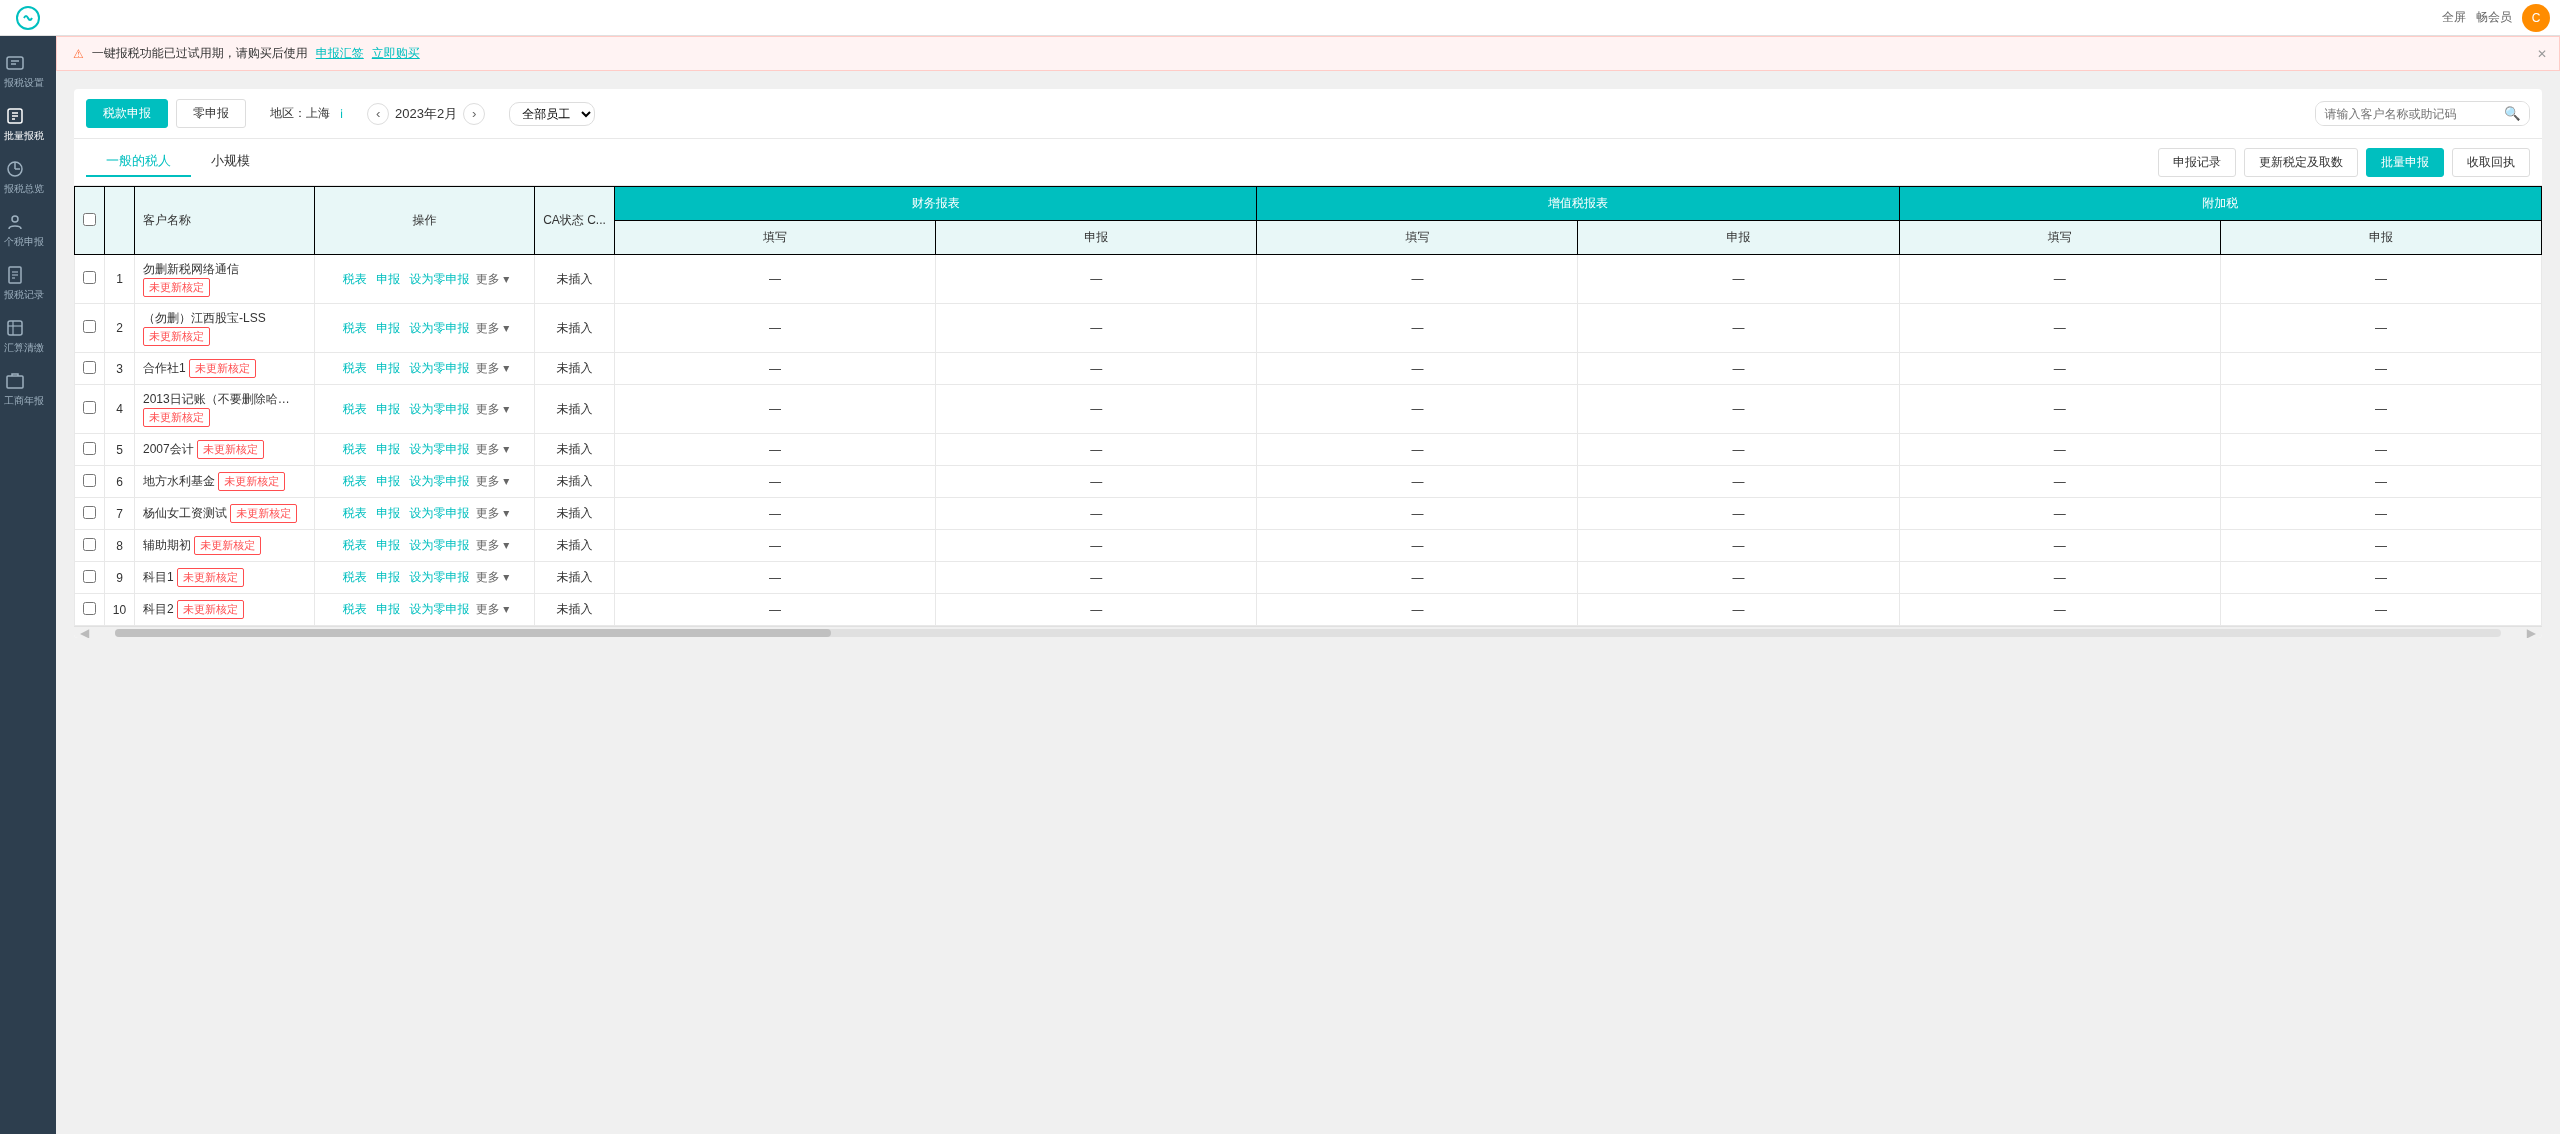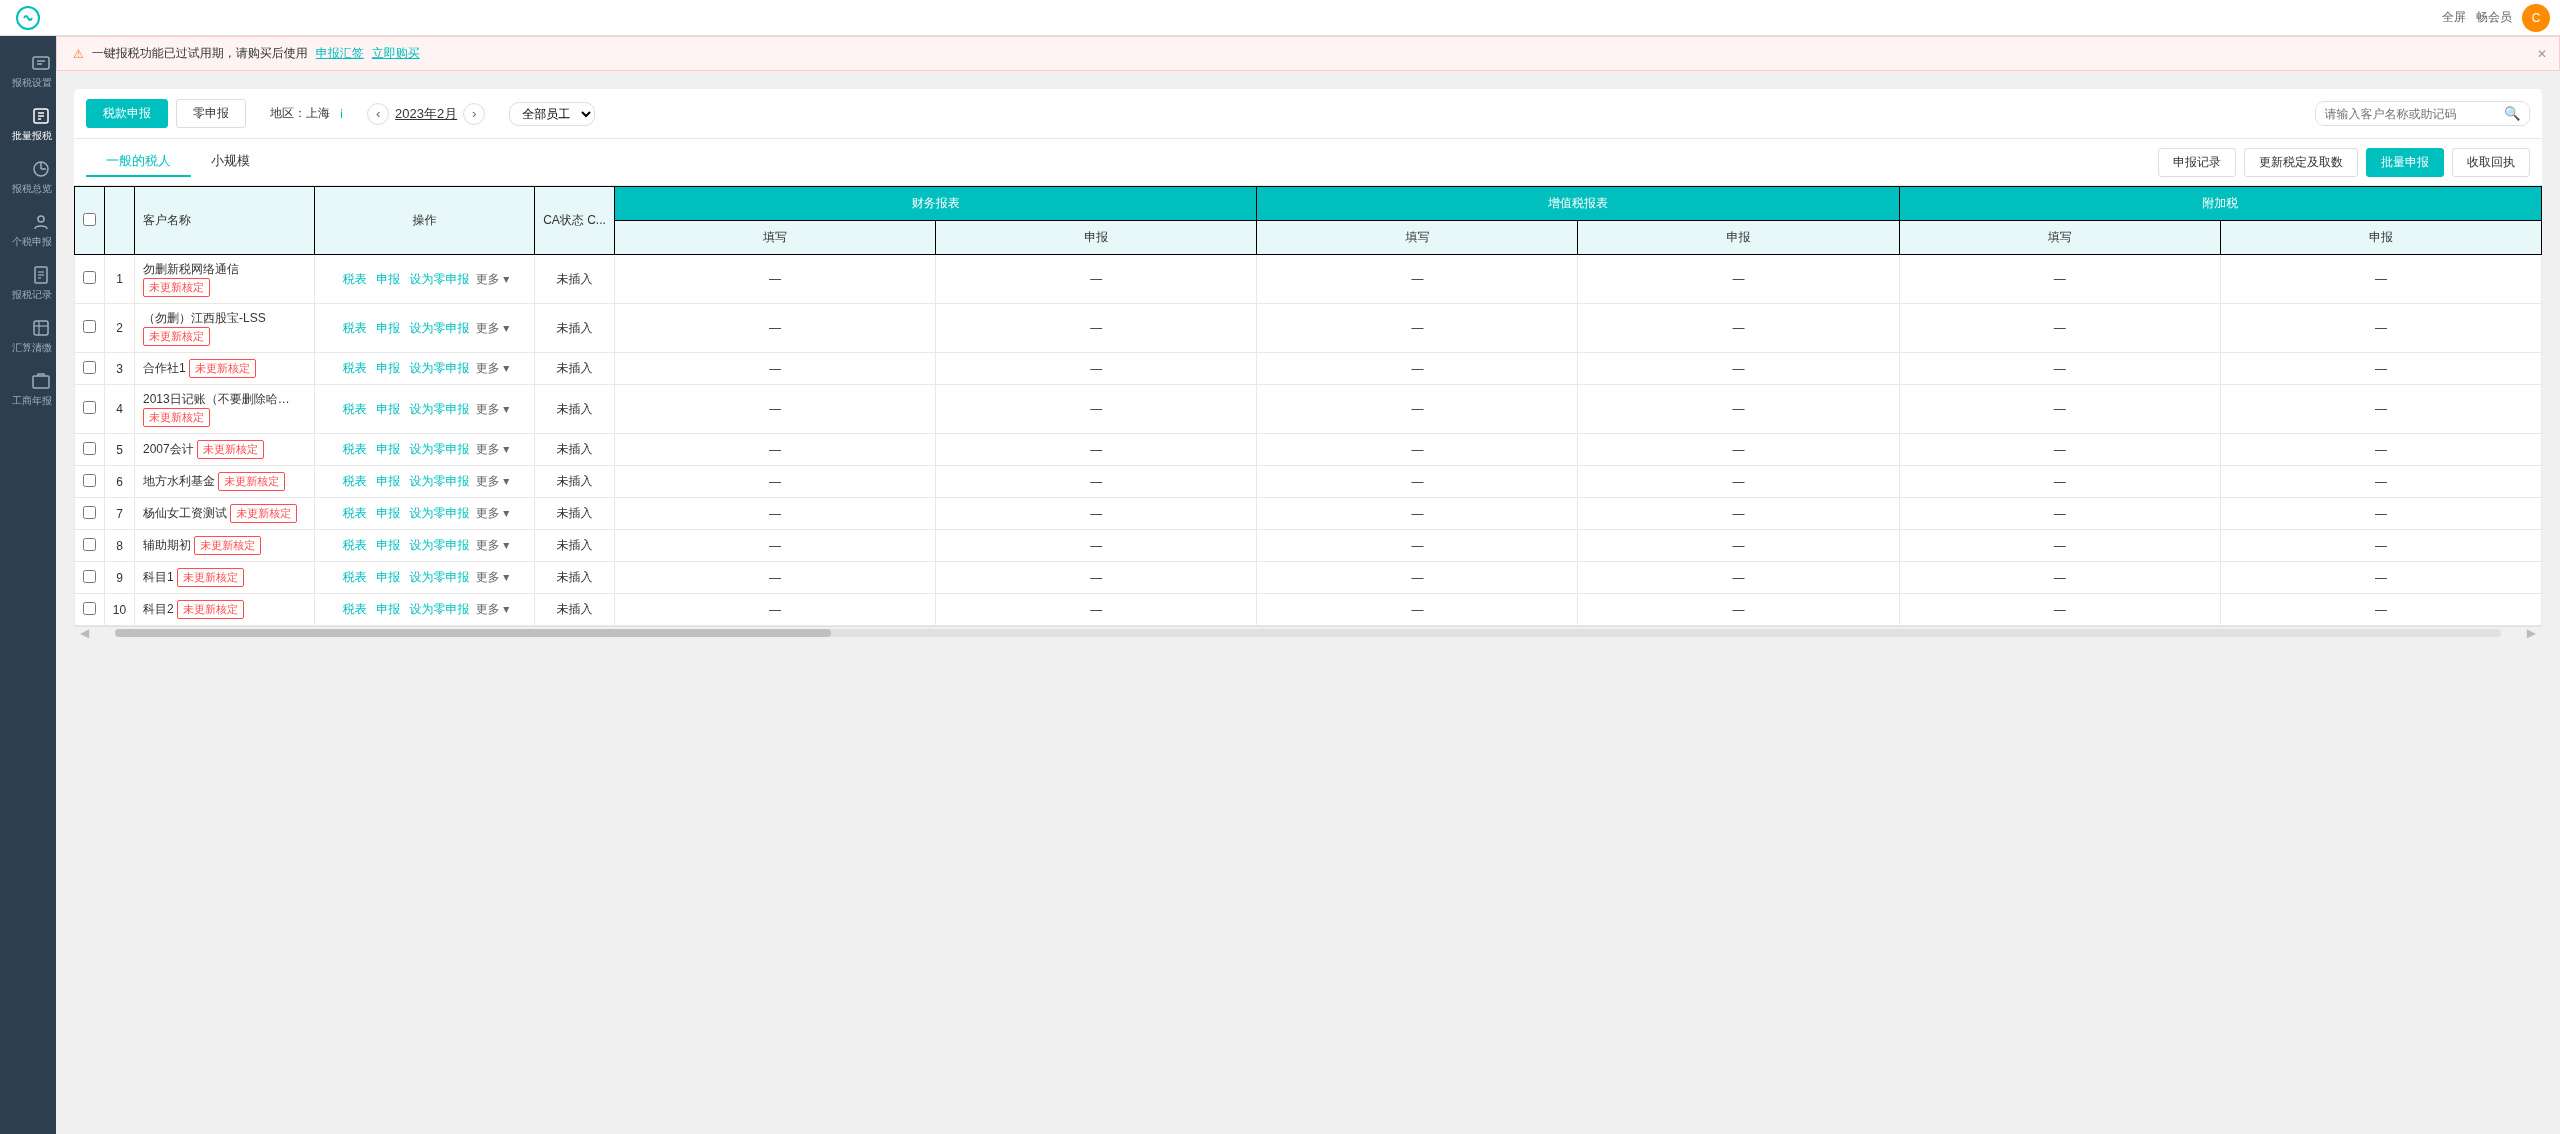--- a/index.html
+++ b/index.html
@@ -14,21 +14,21 @@
     .top-nav-item.active { background: #00bfbf; color: #fff; border-radius: 3px; }
     .top-nav-right { margin-left: auto; display: flex; align-items: center; gap: 10px; font-size: 12px; color: #666; }
     .top-nav-right span { cursor: pointer; }
     .user-avatar { width: 28px; height: 28px; border-radius: 50%; background: #ff8c00; display: flex; align-items: center; justify-content: center; color: #fff; font-size: 12px; }
 
     
     .main-layout { display: flex; flex: 1; overflow: hidden; }
 
     
     .sidebar { width: 56px; background: #2d3e4e; display: flex; flex-direction: column; align-items: center; padding-top: 8px; flex-shrink: 0; }
-    .sidebar-item { width: 100%; display: flex; flex-direction: column; align-items: flex-end; padding: 8px 4px; cursor: pointer; color: #9db0bf; font-size: 10px; gap: 3px; }
+    .sidebar-item { width: 100%; display: flex; flex-direction: column; align-items: flex-start; padding: 8px 4px; cursor: pointer; color: #9db0bf; font-size: 10px; gap: 3px; }
     .sidebar-item.active { color: #fff; }
     .sidebar-item .icon { width: 22px; height: 22px; display: flex; align-items: center; justify-content: center; }
     .sidebar-item .label { text-align: center; line-height: 1.2; }
 
     
     .content-area { flex: 1; overflow: auto; background: #f0f0f0; padding: 0; }
 
     
     .banner { background: #fff3f3; border: 1px solid #ffccc7; padding: 8px 16px; display: flex; align-items: center; gap: 8px; font-size: 12px; color: #333; position: relative; margin: 0; }
     .banner-warning { color: #ff6b35; }
@@ -41,21 +41,21 @@
     
     .tab-row { display: flex; align-items: center; padding: 10px 12px; gap: 8px; border-bottom: 1px solid #e8e8e8; }
     .tab-btn { padding: 5px 16px; border-radius: 3px; border: 1px solid #ddd; background: #fff; cursor: pointer; font-size: 12px; color: #333; }
     .tab-btn.active { background: #00bfbf; color: #fff; border-color: #00bfbf; }
     .tab-btn.outline { background: #fff; color: #333; }
 
     .tab-controls { display: flex; align-items: center; gap: 10px; margin-left: 16px; font-size: 12px; color: #333; }
     .location-label { color: #333; }
     .date-nav { display: flex; align-items: center; gap: 6px; margin-left: 16px; }
     .date-nav-btn { width: 22px; height: 22px; border-radius: 50%; border: 1px solid #ddd; background: #fff; cursor: pointer; display: flex; align-items: center; justify-content: center; color: #666; }
-    .date-display { font-size: 13px; color: #333; font-weight: 500; text-decoration: underline; }
+    .date-display { font-size: 13px; color: #333; font-weight: 500; }
 
     .staff-filter { margin-left: 16px; display: flex; align-items: center; gap: 4px; }
     .staff-select { border: 1px solid #ddd; border-radius: 10px; padding: 3px 8px; font-size: 12px; cursor: pointer; background: #fff; }
 
     .search-box { margin-left: auto; display: flex; align-items: center; border: 1px solid #ddd; border-radius: 9px; overflow: hidden; }
     .search-input { border: none; outline: none; padding: 4px 8px; font-size: 12px; width: 180px; color: #999; }
     .search-btn { background: #fff; border: none; padding: 4px 8px; cursor: pointer; color: #999; }
 
     
     .sub-tab-row { display: flex; align-items: center; padding: 8px 12px; border-bottom: 1px solid #e8e8e8; gap: 0; }

